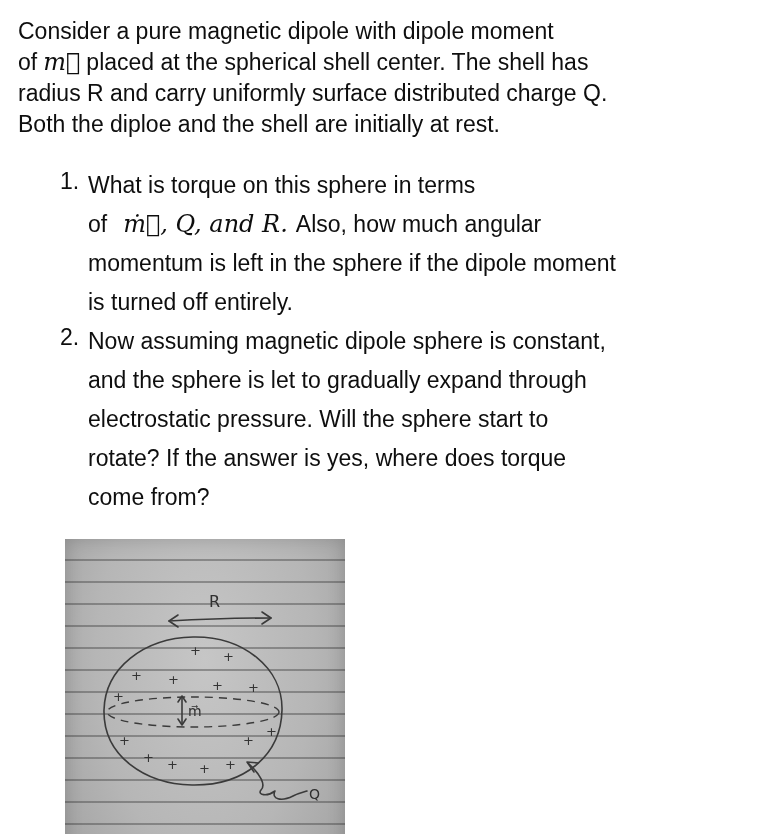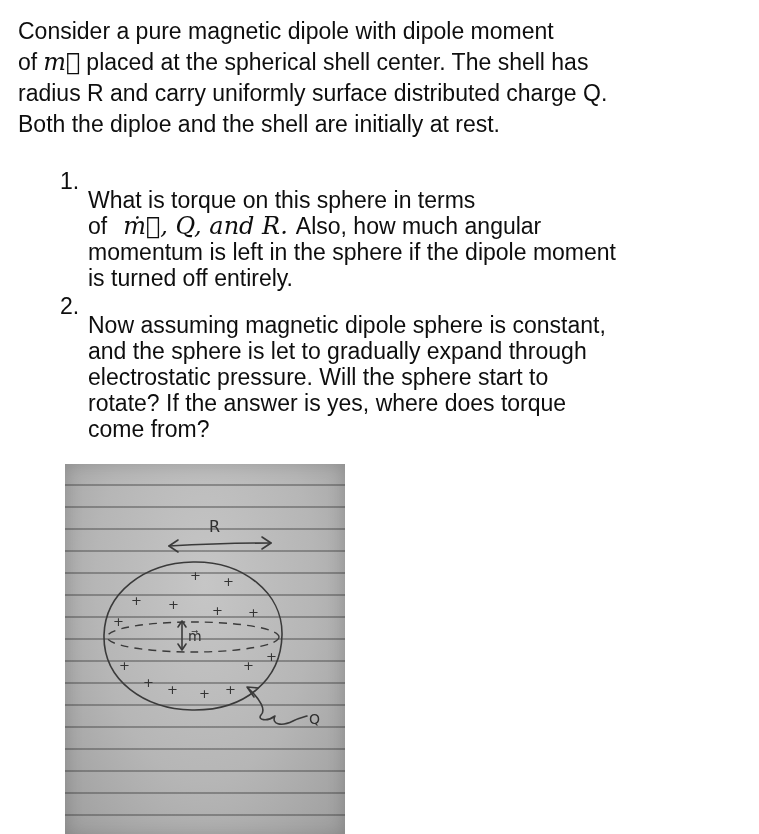--- a/index.html
+++ b/index.html
@@ -44,23 +44,22 @@
     align-items: flex-start;
     margin-left: 42px;
   }
   .qnum {
     flex: 0 0 28px;
     font-size: 23px;
     line-height: 31px;
   }
   .qtext {
     font-size: 23px;
-    line-height: 26px;
+    line-height: 39px;
     max-width: 648px;
-    margin-top: 21px;
   }
   .photo {
     margin: 22px 0 0 47px;
     width: 280px;
     height: 373px;
     position: relative;
     background-image:
       repeating-linear-gradient(to bottom,
         rgba(0,0,0,0) 0px, rgba(0,0,0,0) 20px,
         rgba(70,70,70,0.45) 20px, rgba(70,70,70,0.45) 22px),

